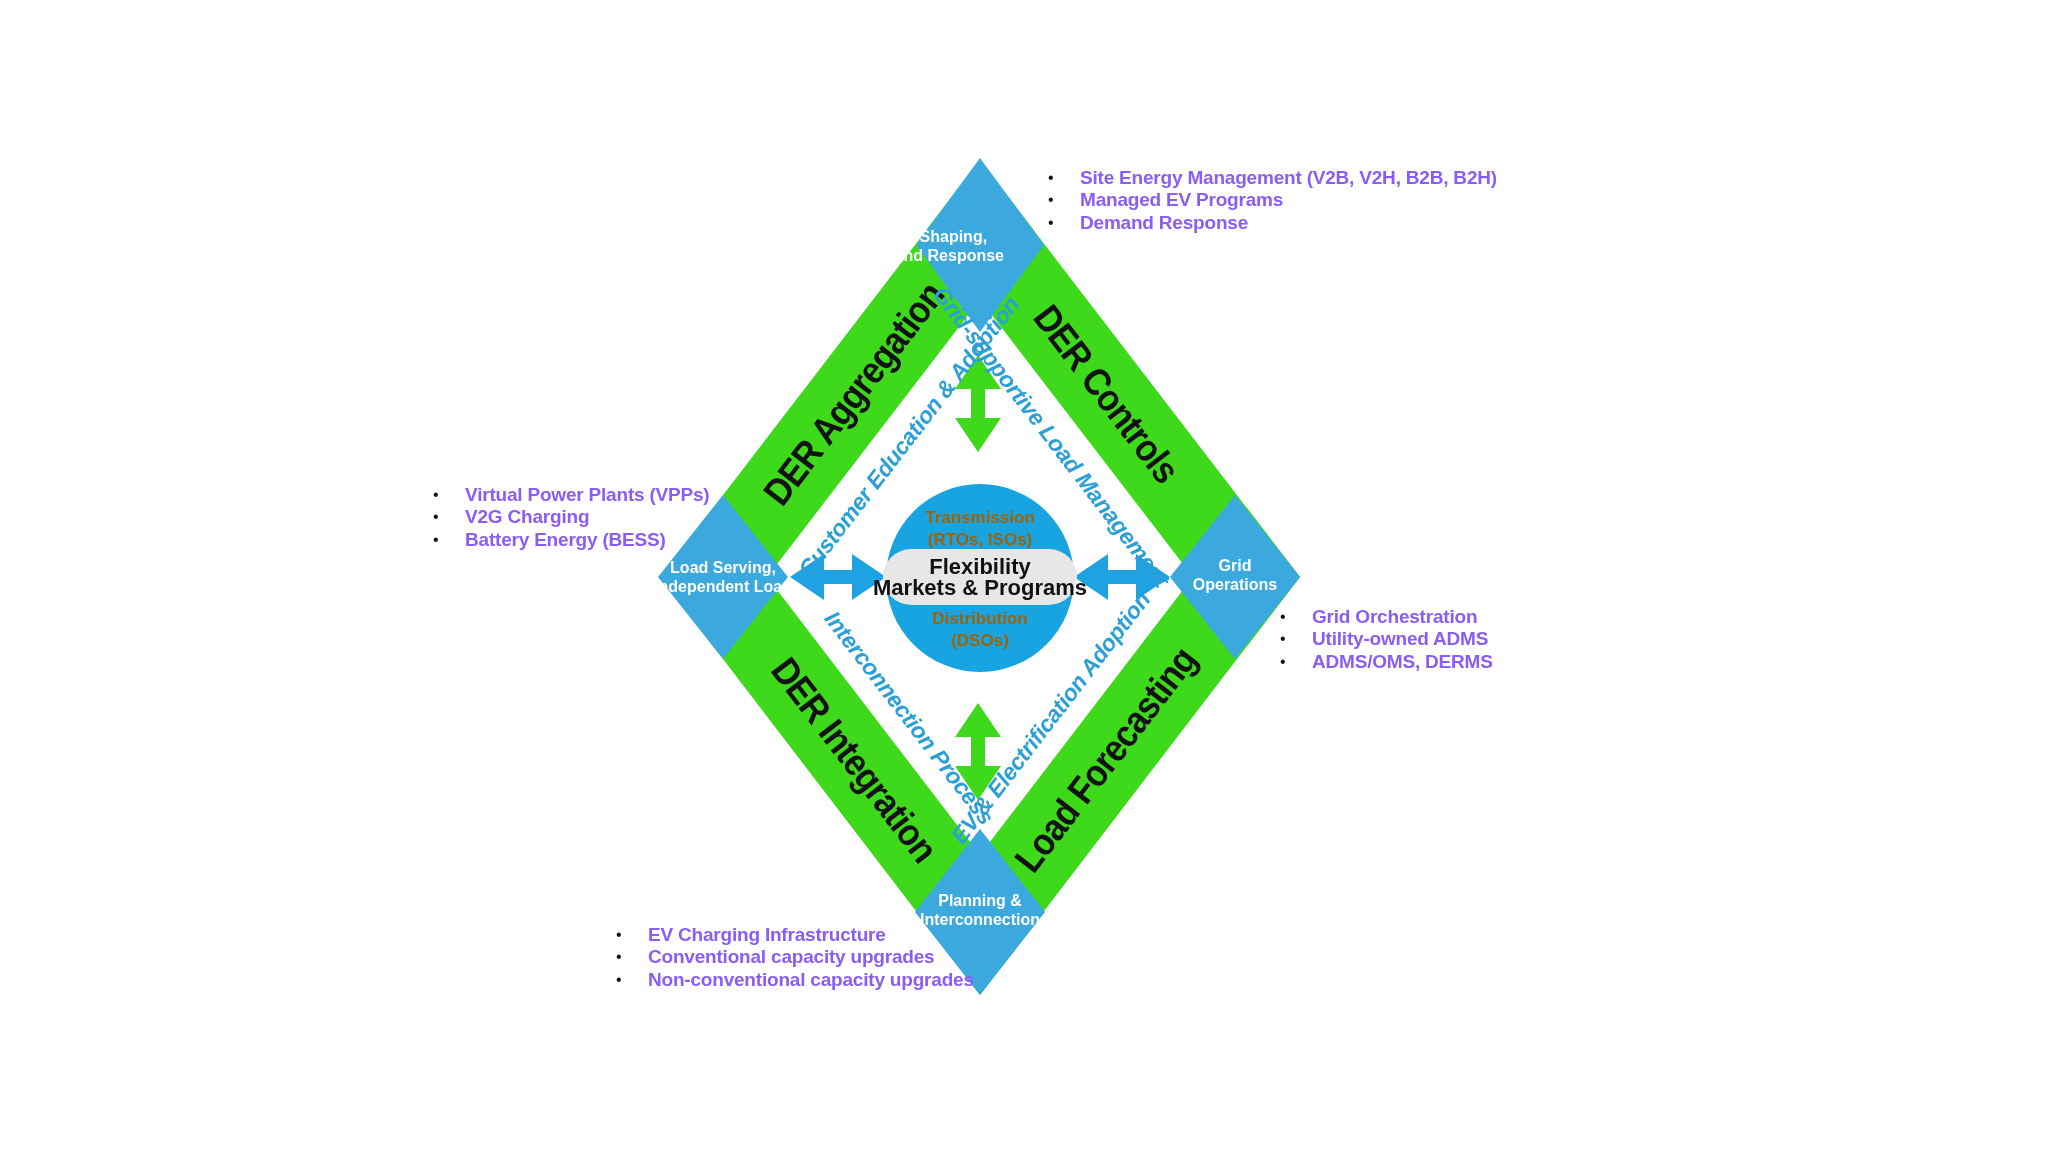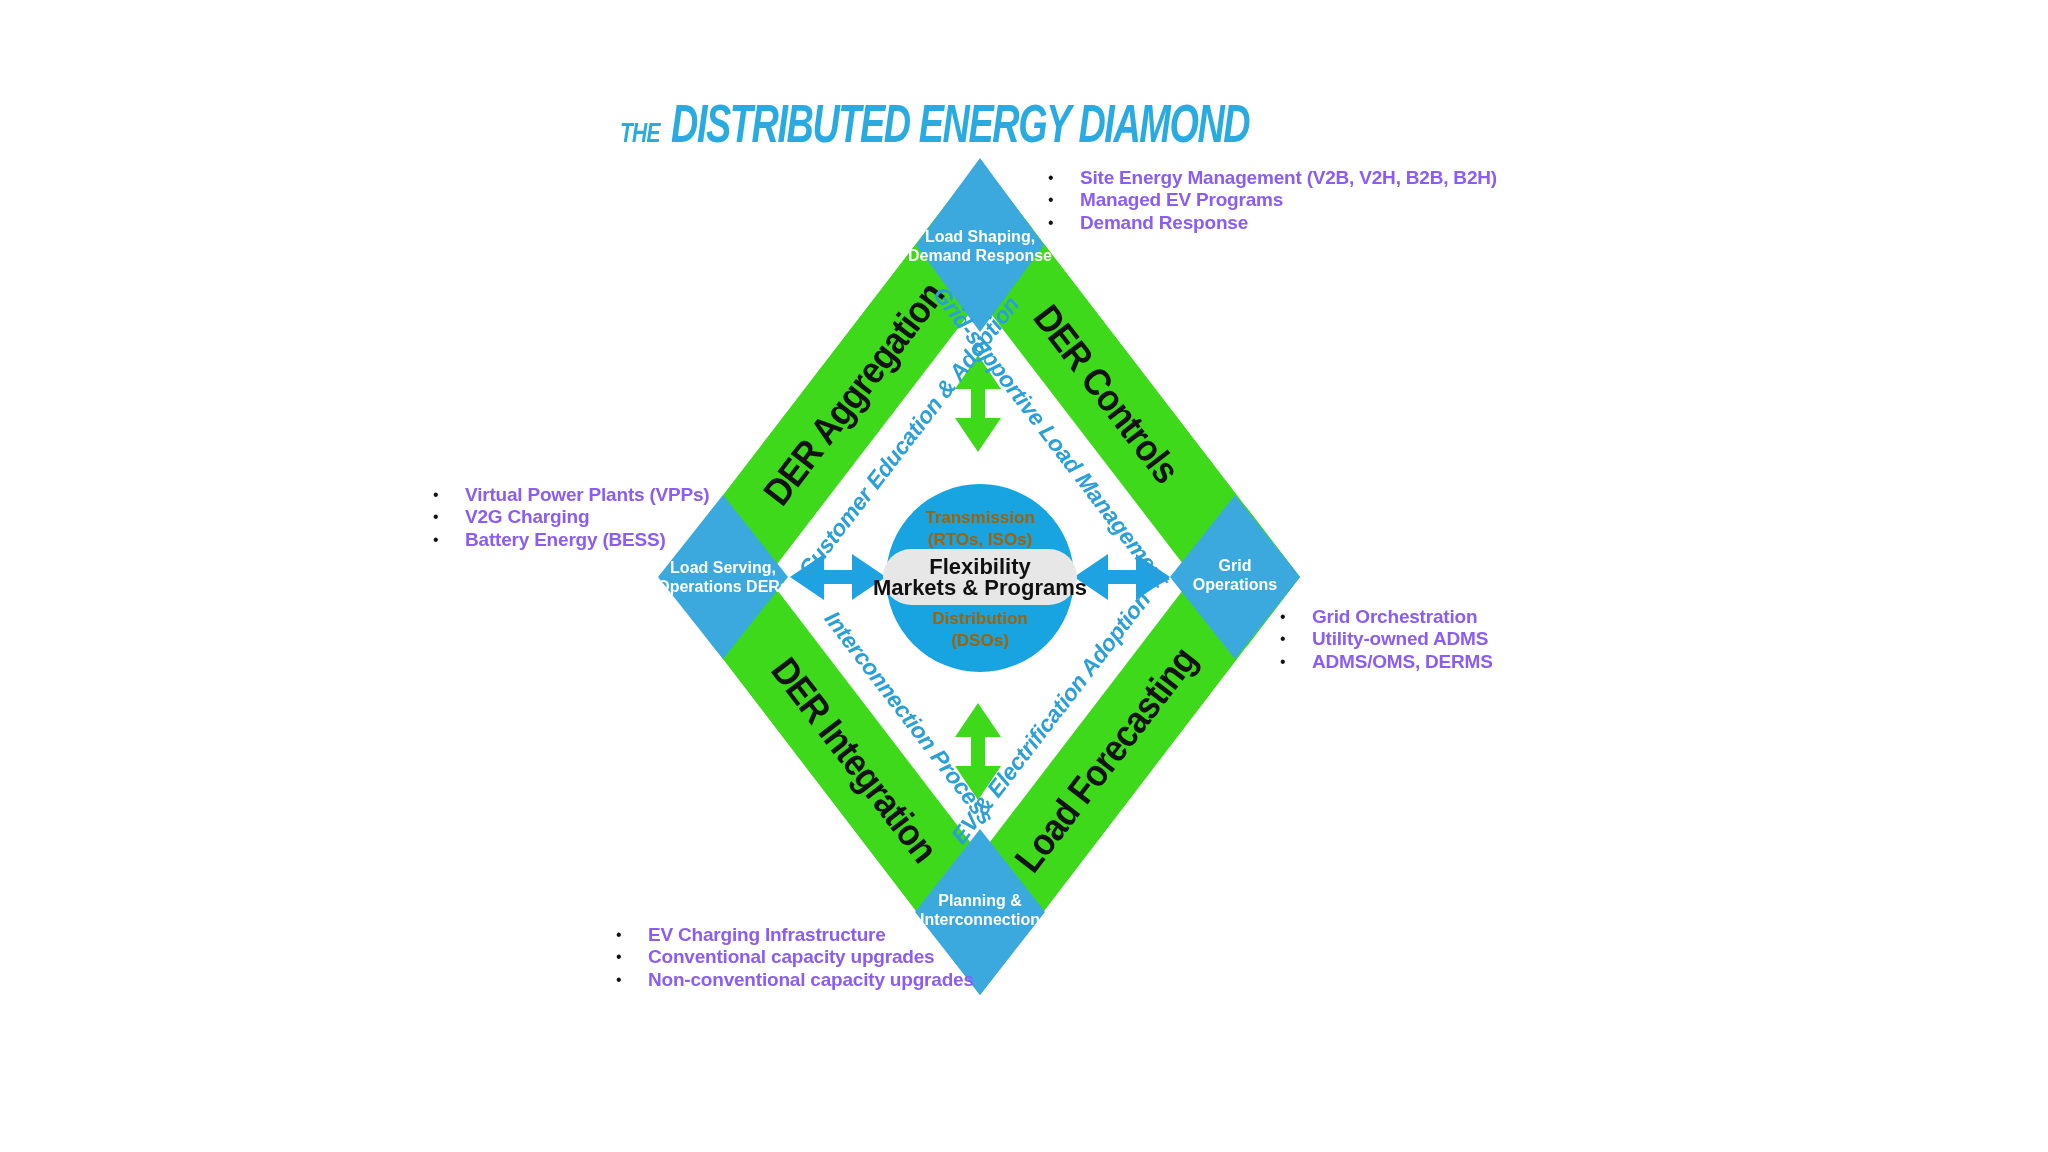--- a/index.html
+++ b/index.html
@@ -82,39 +82,35 @@
     <polygon points="978,355 1001,389 985,389 985,418 1001,418 978,452 955,418 971,418 971,389 955,389" fill="#3FD91C"></polygon>
     <polygon points="978,703 1001,737 985,737 985,766 1001,766 978,800 955,766 971,766 971,737 955,737" fill="#3FD91C"></polygon>
 
     <polygon points="790,577 824,554 824,570 852,570 852,554 886,577 852,600 852,584 824,584 824,600" fill="#1EA2E2"></polygon>
     <polygon points="1074,577 1108,554 1108,570 1136,570 1136,554 1170,577 1136,600 1136,584 1108,584 1108,600" fill="#1EA2E2"></polygon>
 
     <circle cx="980" cy="578" r="94" fill="#17A4E1"></circle>
     <rect x="883" y="549" width="194" height="56" rx="28" fill="#E7E7E7"></rect>
   </svg>
 
-  <div class="title-wrap">
-    <div class="title-the">THE</div>
-    <div class="title-main">DISTRIBUTED ENERGY DIAMOND</div>
-  </div>
 
   <div class="band-label" style="left:854px;  top:394px; --r:-52.5deg">DER Aggregation</div>
   <div class="band-label" style="left:1106px; top:394px; --r:52.5deg">DER Controls</div>
   <div class="band-label" style="left:854px;  top:760px; --r:52.5deg">DER Integration</div>
   <div class="band-label" style="left:1106px; top:760px; --r:-52.5deg">Load Forecasting</div>
 
   <div class="band-sublabel" style="left:909px;  top:437px; --r:-52.5deg">Customer Education &amp; Adoption</div>
   <div class="band-sublabel" style="left:1051px; top:437px; --r:52.5deg">Grid-supportive Load Management</div>
   <div class="band-sublabel" style="left:909px;  top:718px; --r:52.5deg">Interconnection Process</div>
   <div class="band-sublabel" style="left:1051px; top:718px; --r:-52.5deg">EV &amp; Electrification Adoption</div>
 
-  <div class="corner-label" style="left:980px;  top:246px;">Load Shaping,
+  <div class="corner-label" style="left:932px;  top:246px;">Load Shaping,
 Demand Response</div>
   <div class="corner-label" style="left:723px;  top:577px;">Load Serving,
-Operations DERs</div>
+Independent Load</div>
   <div class="corner-label" style="left:1235px; top:575px;">Grid
 Operations</div>
   <div class="corner-label" style="left:980px;  top:910px;">Planning &amp;
 Interconnection</div>
 
   <div class="circle-text white" style="left:980px; top:528px;">Transmission
 (RTOs, ISOs)</div>
   <div class="circle-text dark" style="left:980px; top:577px;">Flexibility
 Markets &amp; Programs</div>
   <div class="circle-text white" style="left:980px; top:629px;">Distribution

